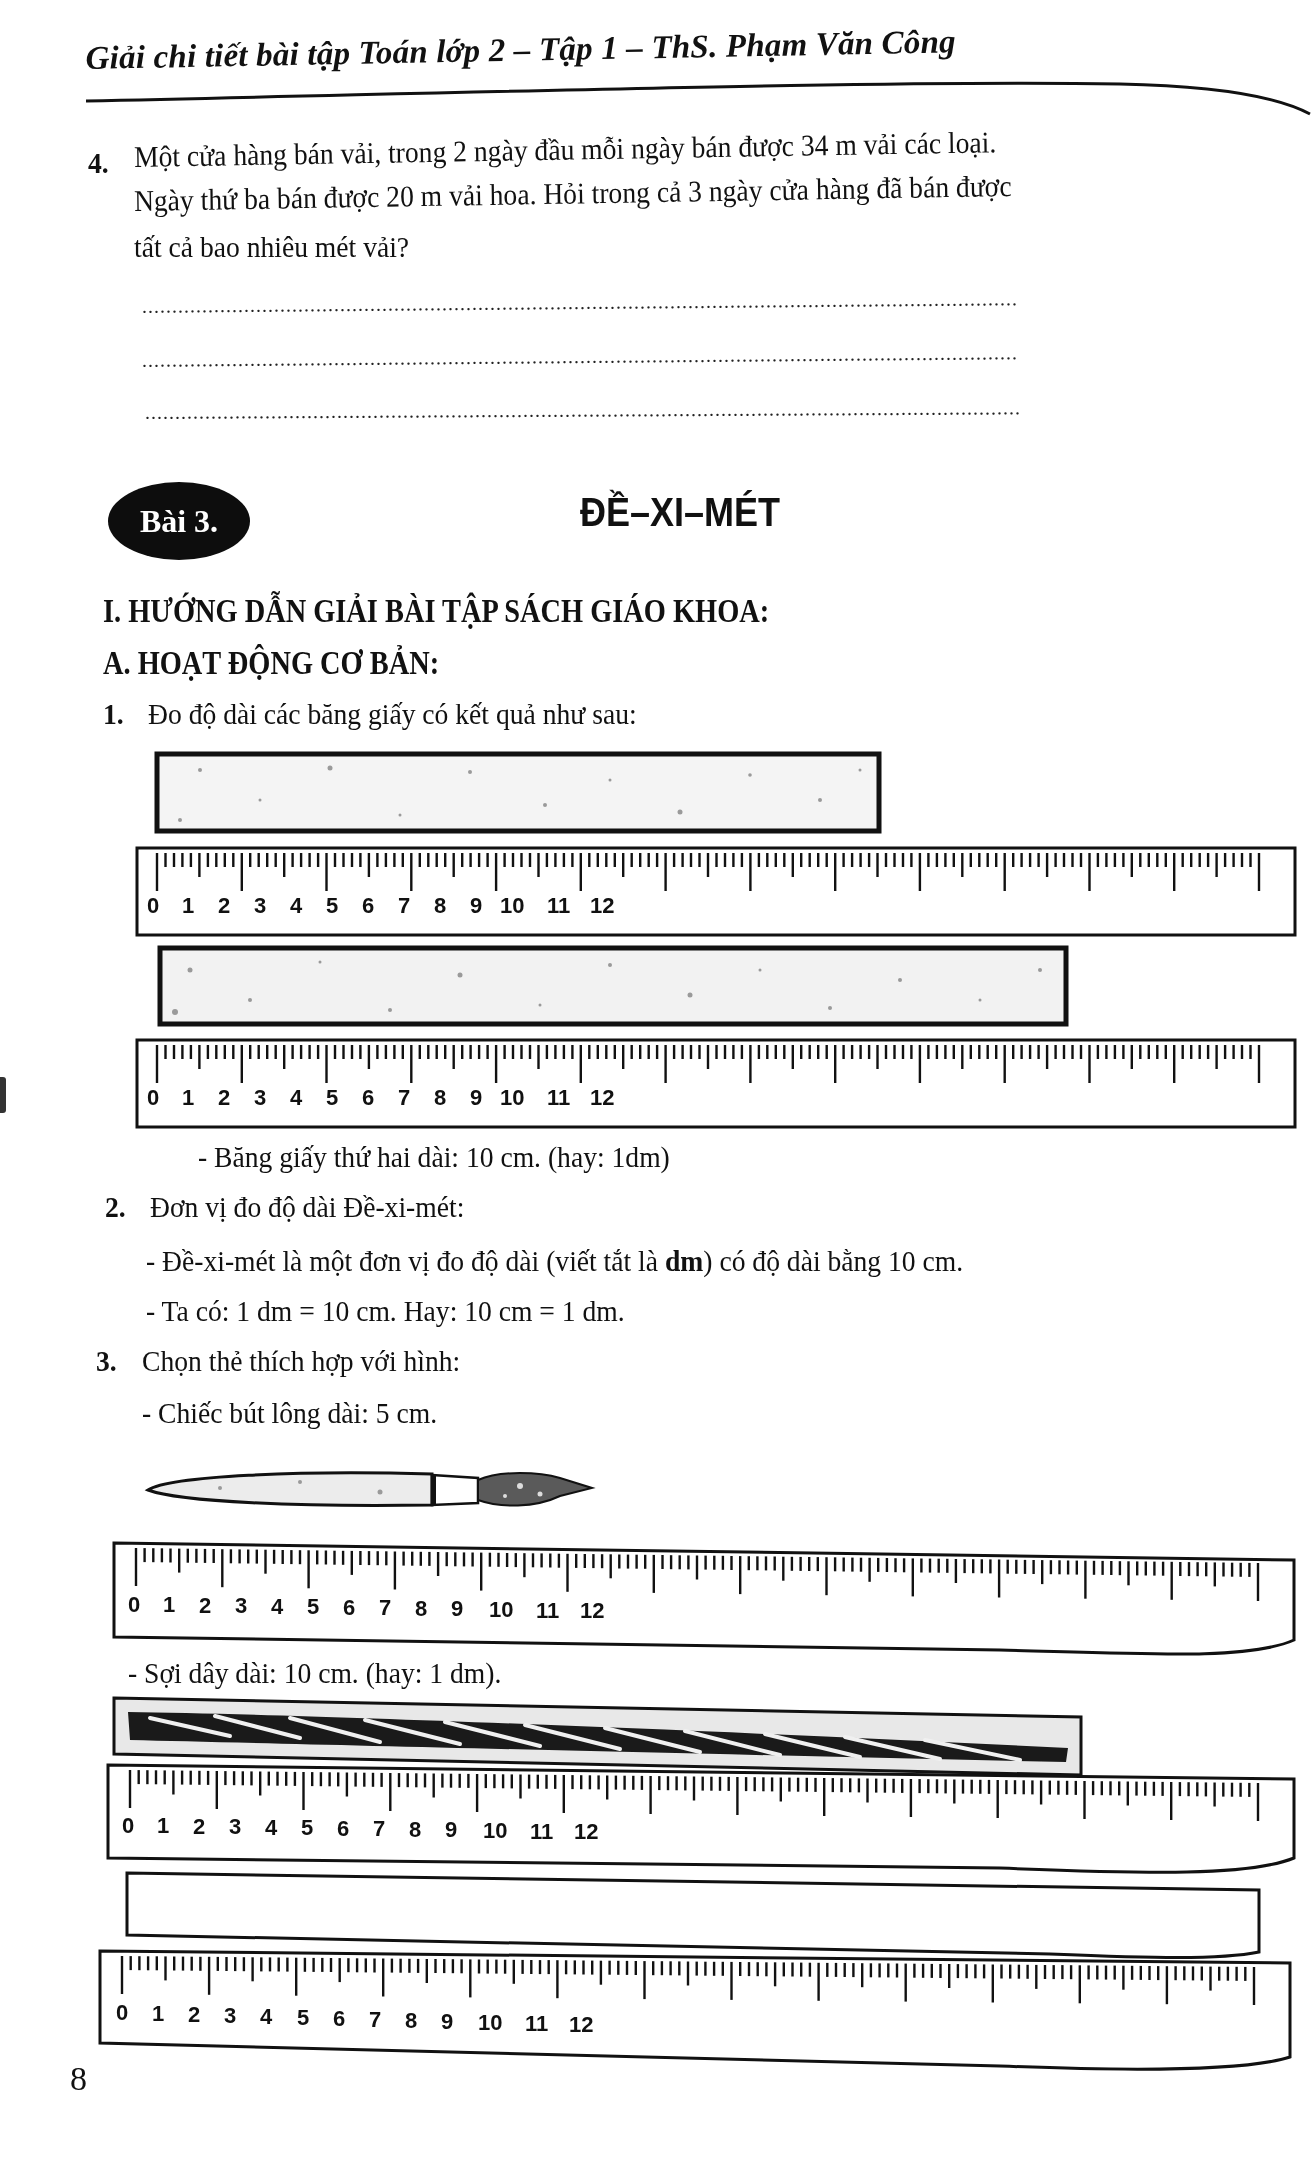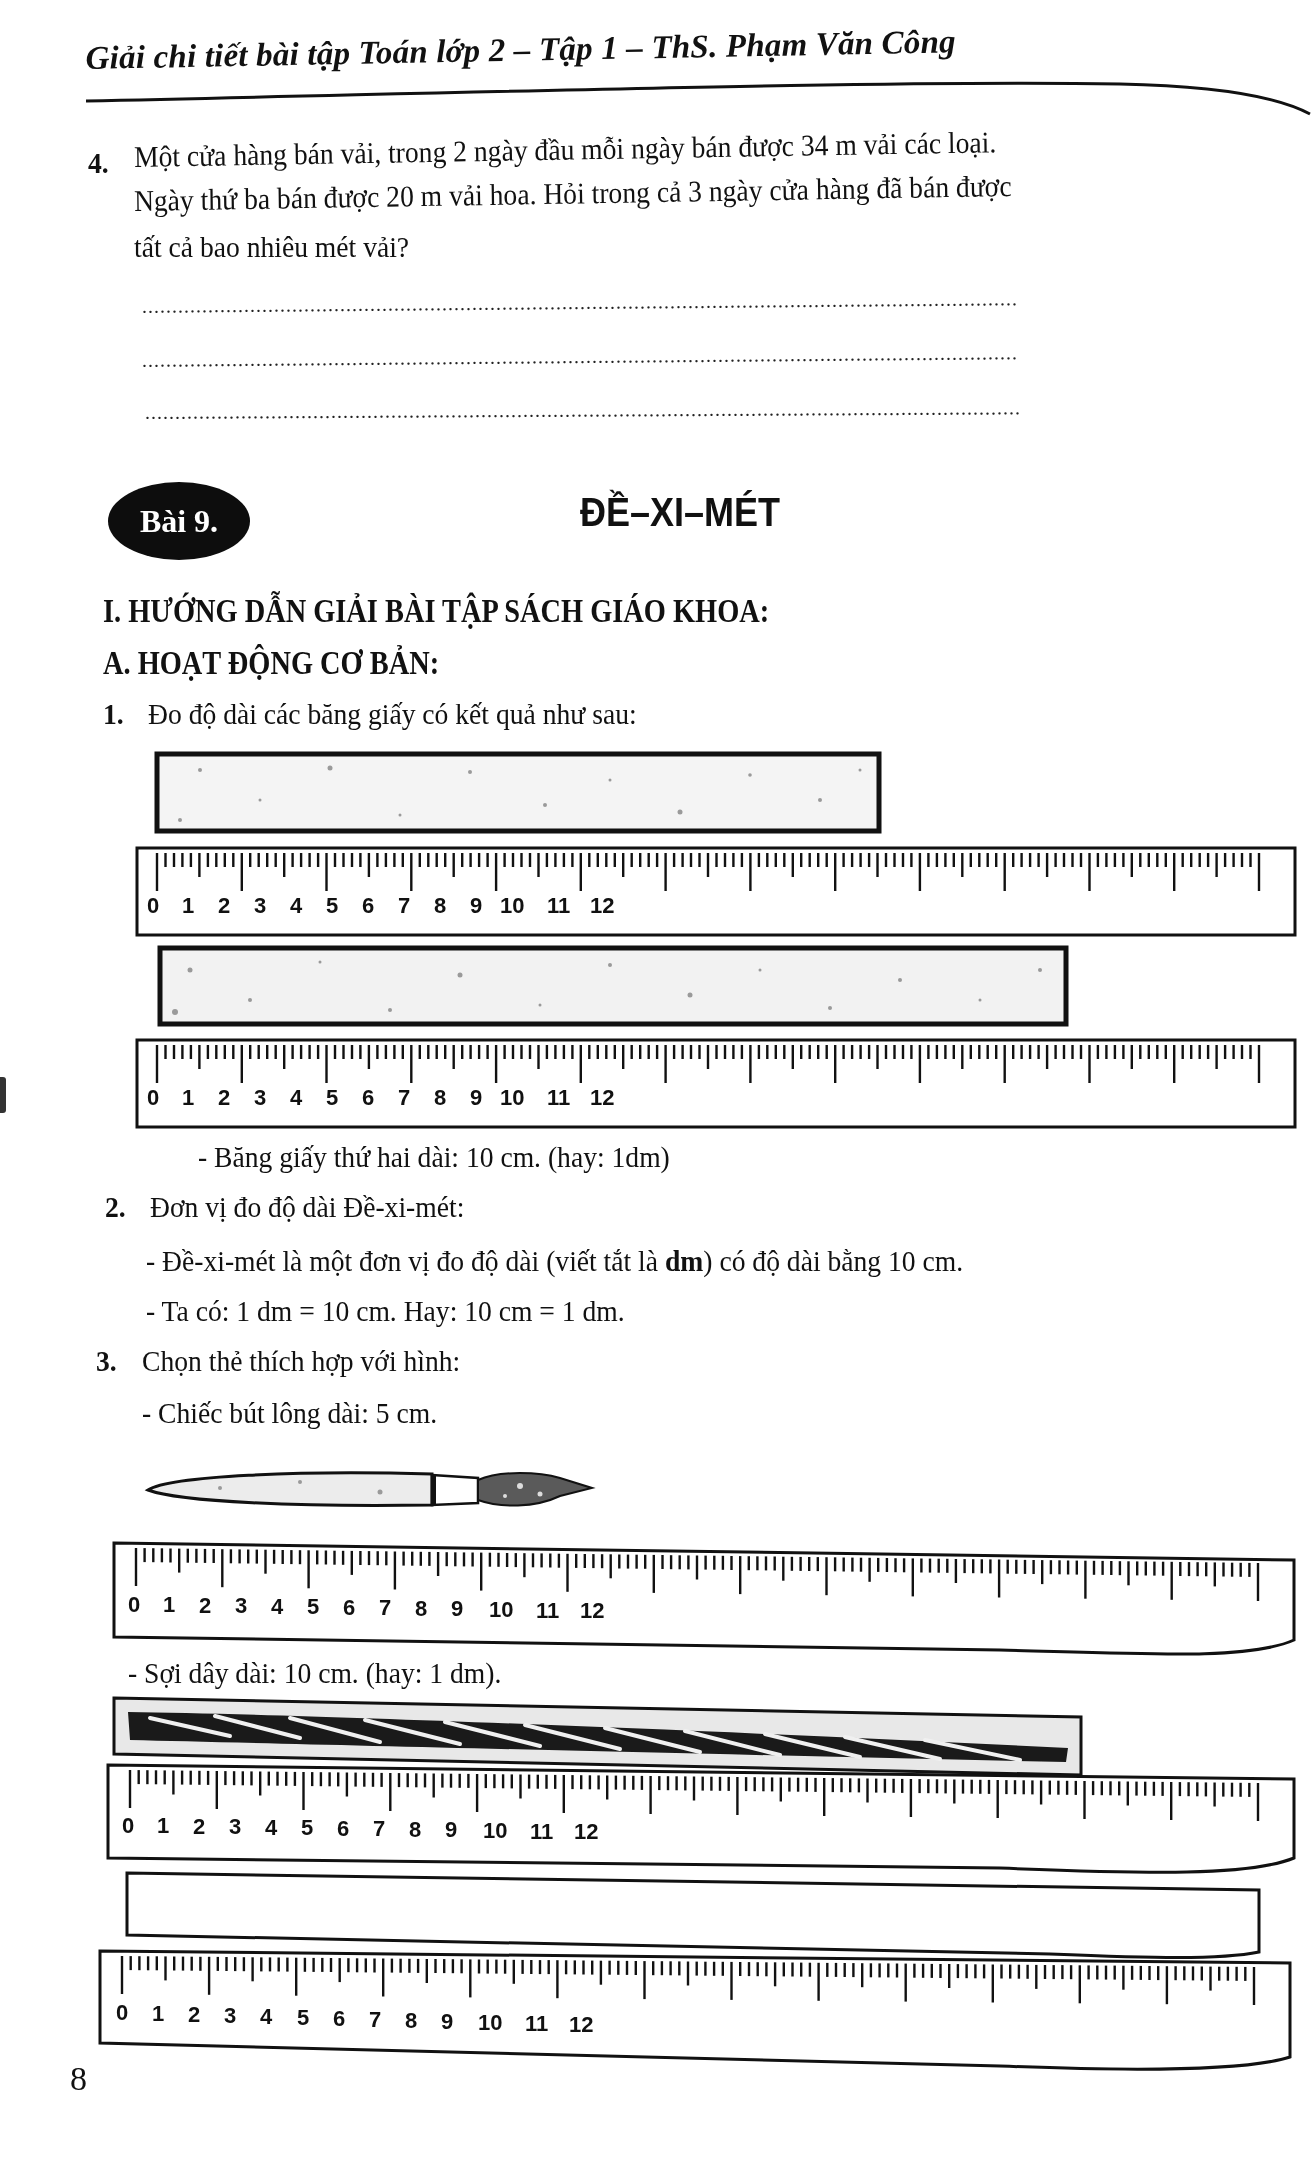--- a/index.html
+++ b/index.html
@@ -33,21 +33,21 @@
 <div class="abs body-line q-num" style="left:88px; top:146px;">4.</div>
 <div class="abs body-line" style="left:134px; top:140px; transform: scaleX(0.92) rotate(-0.9deg);">Một cửa hàng bán vải, trong 2 ngày đầu mỗi ngày bán được 34 m vải các loại.</div>
 <div class="abs body-line" style="left:134px; top:184px; transform: scaleX(0.92) rotate(-0.9deg);">Ngày thứ ba bán được 20 m vải hoa. Hỏi trong cả 3 ngày cửa hàng đã bán được</div>
 <div class="abs body-line" style="left:134px; top:230px;">tất cả bao nhiêu mét vải?</div>
 
 <div class="abs dots" style="left:142px; top:290px; width:1088px; transform: rotate(-0.5deg);">..................................................................................................................................................</div>
 <div class="abs dots" style="left:142px; top:344px; width:1088px; transform: rotate(-0.5deg);">..................................................................................................................................................</div>
 <div class="abs dots" style="left:145px; top:398px; width:1080px; transform: rotate(-0.3deg);">..................................................................................................................................................</div>
 
 <div class="abs badge">
-  <span>Bài 9.</span>
+  <span>Bài 3.</span>
 </div>
 <div class="abs lesson-title">ĐỀ–XI–MÉT</div>
 
 <div class="abs section-h" style="left:103px; top:593px;">I.  HƯỚNG DẪN GIẢI BÀI TẬP SÁCH GIÁO KHOA:</div>
 <div class="abs section-h" style="left:103px; top:645px;">A. HOẠT ĐỘNG CƠ BẢN:</div>
 
 <div class="abs body-line q-num" style="left:103px; top:697px;">1.</div>
 <div class="abs body-line" style="left:148px; top:697px;">Đo độ dài các băng giấy có kết quả như sau:</div>
 
 <svg width="1312" height="2176">

